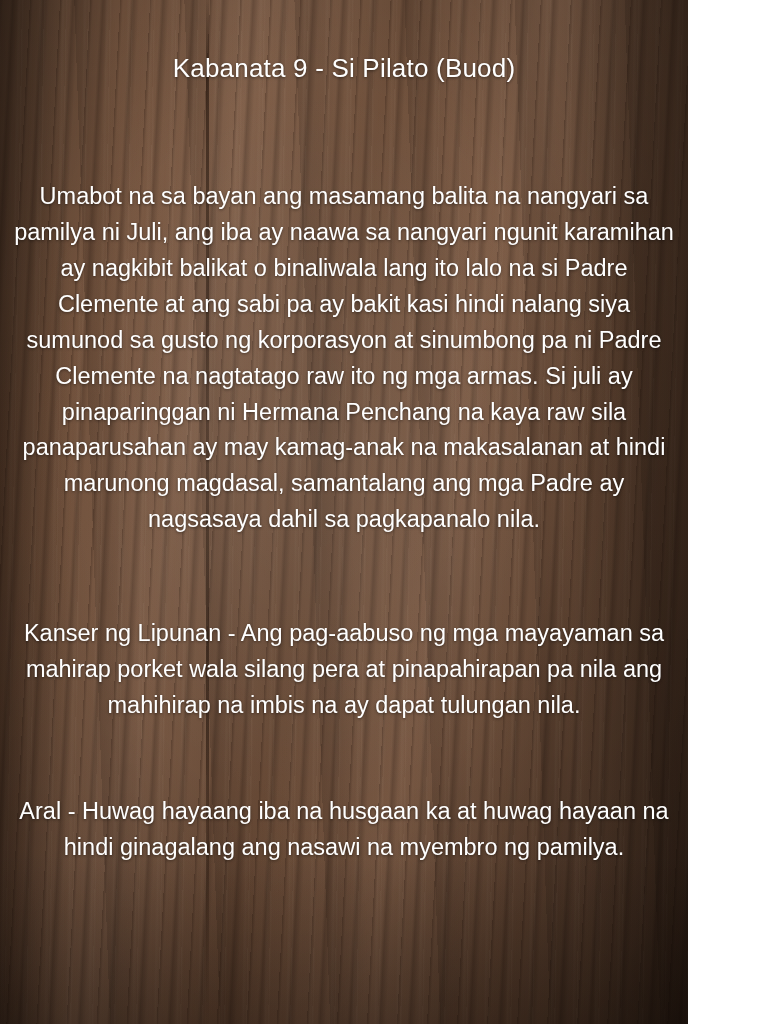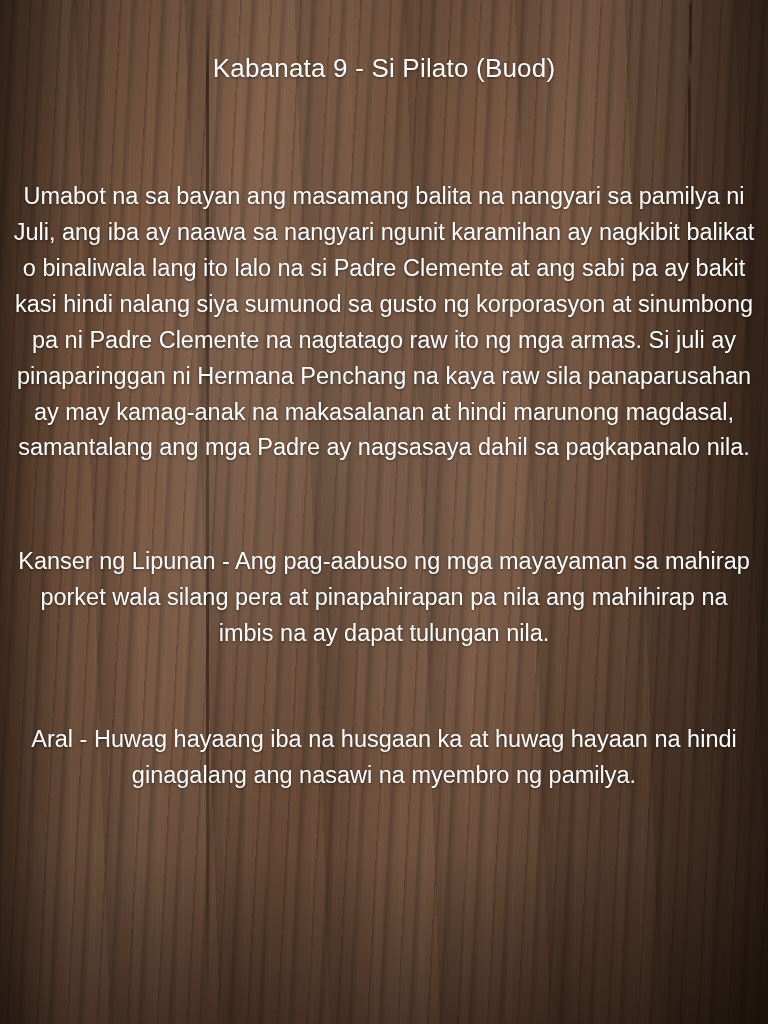--- a/index.html
+++ b/index.html
@@ -8,21 +8,21 @@
   }
   body {
     width: 768px;
     height: 1024px;
     overflow: hidden;
     font-family: "Liberation Sans", sans-serif;
   }
 
   .slide {
     position: relative;
-    width: 768px;
+    width: 688px;
     height: 1024px;
     box-sizing: border-box;
     background-color: #7a5640;
     overflow: hidden;
   }
 
   
   .wood-base {
     position: absolute;
     inset: 0;

